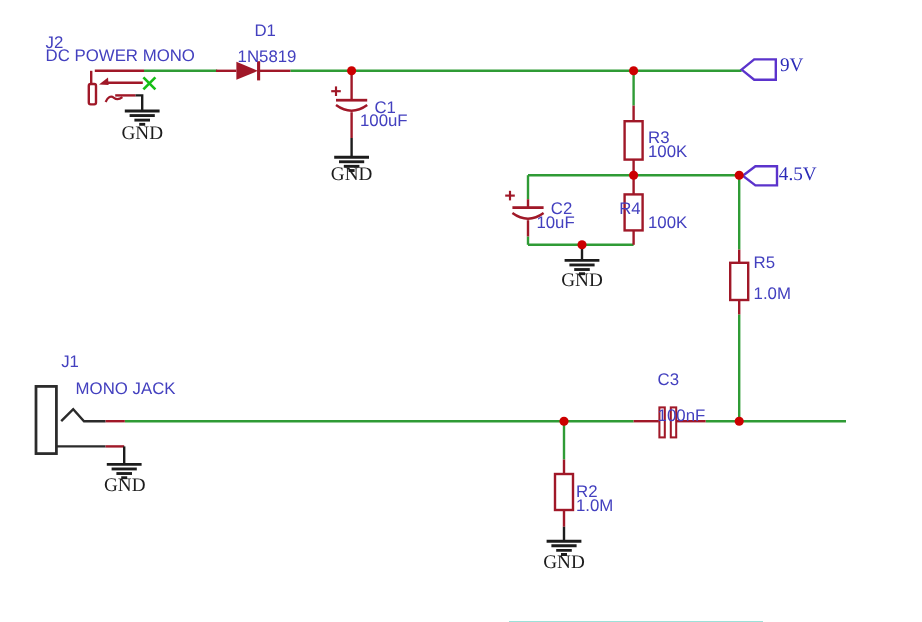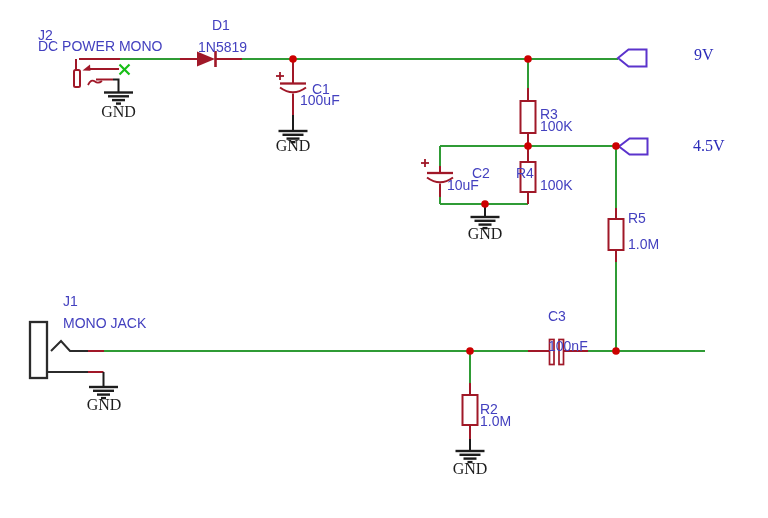--- a/index.html
+++ b/index.html
@@ -1,20 +1,20 @@
 <!DOCTYPE html>
 <html><head>
 <meta charset="utf-8">
 <style>
   html,body{margin:0;padding:0;background:#ffffff;}
   body{width:768px;height:518px;overflow:hidden;font-family:"Liberation Sans",sans-serif;}
   .canvas{position:relative;width:684px;height:518px;background:#14b8a6;}
   .canvas svg{position:absolute;left:0;top:0;}
   .lbl{position:absolute;font-size:14px;line-height:1.07;color:#4340bf;white-space:nowrap;}
-  .net{position:absolute;font-family:"Liberation Serif",serif;font-size:16px;line-height:1.05;color:#2b2bb8;white-space:nowrap;margin-left:44px;}
+  .net{position:absolute;font-family:"Liberation Serif",serif;font-size:16px;line-height:1.05;color:#2b2bb8;white-space:nowrap;}
   .gnd{position:absolute;font-family:"Liberation Serif",serif;font-size:16px;line-height:1.05;color:#1c1c1c;transform:translateX(-50%);white-space:nowrap;text-align:center;}
 </style>
 </head>
 <body>
 
 <div class="canvas">
 
 <svg width="768" height="518" viewBox="0 0 768 518">
   <rect x="0" y="0" width="768" height="518" fill="#ffffff"></rect>
 
@@ -175,33 +175,33 @@
 
 <div class="lbl" style="left:312px;top:82px">C1</div>
 <div class="lbl" style="left:300px;top:93px">100uF</div>
 
 <div class="lbl" style="left:540px;top:107px">R3</div>
 <div class="lbl" style="left:540px;top:119px">100K</div>
 
 <div class="lbl" style="left:516px;top:166px">R4</div>
 <div class="lbl" style="left:540px;top:178px">100K</div>
 
-<div class="lbl" style="left:472px;top:166px">C2</div>
+<div class="lbl" style="left:459px;top:166px">C2</div>
 <div class="lbl" style="left:447px;top:178px">10uF</div>
 
 <div class="lbl" style="left:628px;top:211px">R5</div>
 <div class="lbl" style="left:628px;top:237px">1.0M</div>
 
 <div class="lbl" style="left:548px;top:309px">C3</div>
 <div class="lbl" style="left:548px;top:339px">100nF</div>
 
 <div class="lbl" style="left:480px;top:402px">R2</div>
 <div class="lbl" style="left:480px;top:414px">1.0M</div>
 
-<div class="lbl" style="left:63px;top:294px">J1</div>
+<div class="lbl" style="left:51px;top:294px">J1</div>
 <div class="lbl" style="left:63px;top:316px">MONO JACK</div>
 
 <div class="net" style="left:650px;top:47px">9V</div>
 <div class="net" style="left:649px;top:138px">4.5V</div>
 
 <div class="gnd" style="left:118.5px;top:104px">GND</div>
 <div class="gnd" style="left:293px;top:138px">GND</div>
 <div class="gnd" style="left:485px;top:226px">GND</div>
 <div class="gnd" style="left:104px;top:397px">GND</div>
 <div class="gnd" style="left:470px;top:461px">GND</div>

